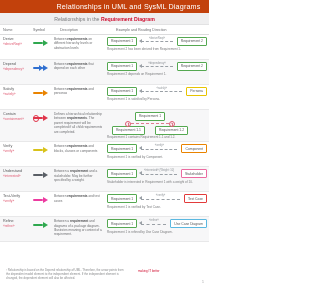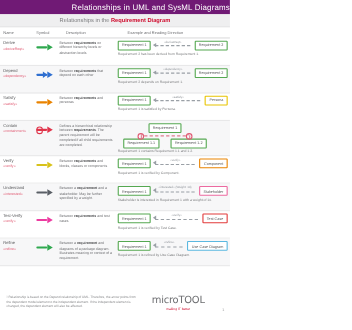--- a/index.html
+++ b/index.html
@@ -7,22 +7,22 @@
     width:209px;height:300px;
     background:#ffffff;
     font-family:"Liberation Sans", sans-serif;
     overflow:hidden;
     color:#58595b;
   }
   .sheet{width:209px;height:300px;position:relative;background:#fff;}
 
   
   .title-bar{
-    height:13px;background:#701a75;
-    display:flex;align-items:center;justify-content:flex-end;padding-left:48px;
+    height:13px;background:#c2410c;
+    display:flex;align-items:center;justify-content:center;padding-left:48px;
   }
   .title-bar .title{
     color:#ffffff;font-size:7.2px;letter-spacing:.15px;
     white-space:nowrap;
   }
   .subtitle-bar{
     height:11px;background:#efeff0;
     display:flex;align-items:center;justify-content:center;
     border-bottom:1px solid #e2e2e3;
   }
@@ -367,18 +367,17 @@
             </div>
             <div class="note">Requirement 1 is refined by Use Case Diagram.</div>
           </div>
         </div>
       </div>
   </div>
 
   <div class="footer">
     <div class="fnote">¹ Relationship is based on the Depend relationship of UML. Therefore, the arrow points from the dependent model element to the independent element. If the independent element is changed, the dependent element will also be affected.</div>
     <div class="logo">
-      <div class="word">microTOOL</div>
       <div class="tag">making IT better</div>
     </div>
     <div class="pageno">1</div>
   </div>
 </div>
 
 </body></html>

